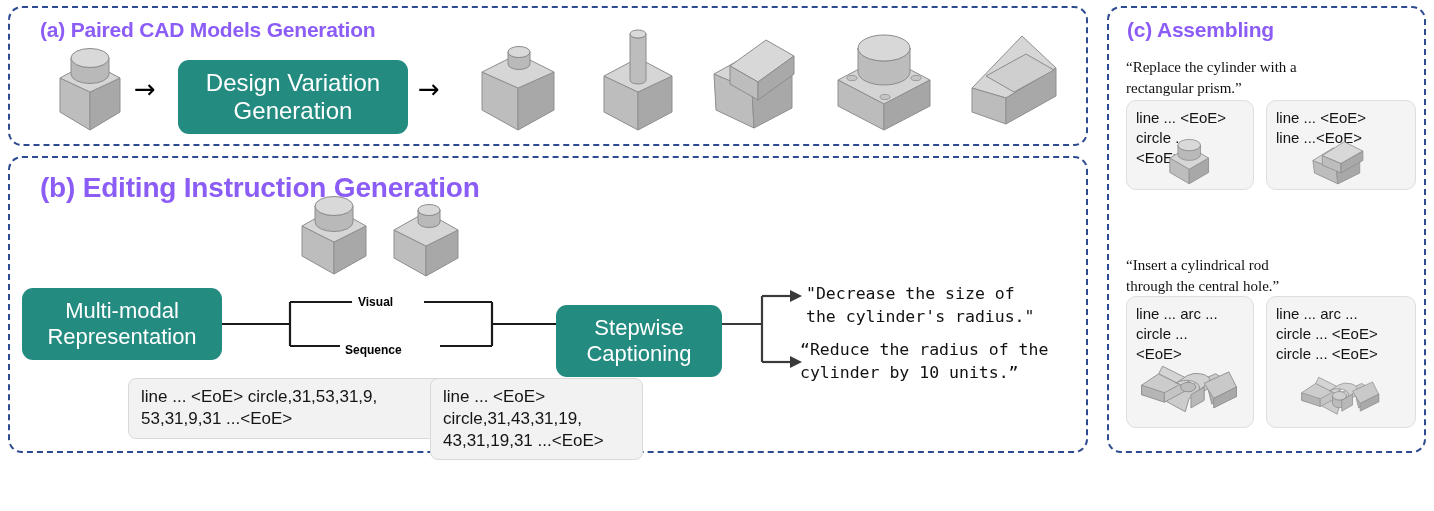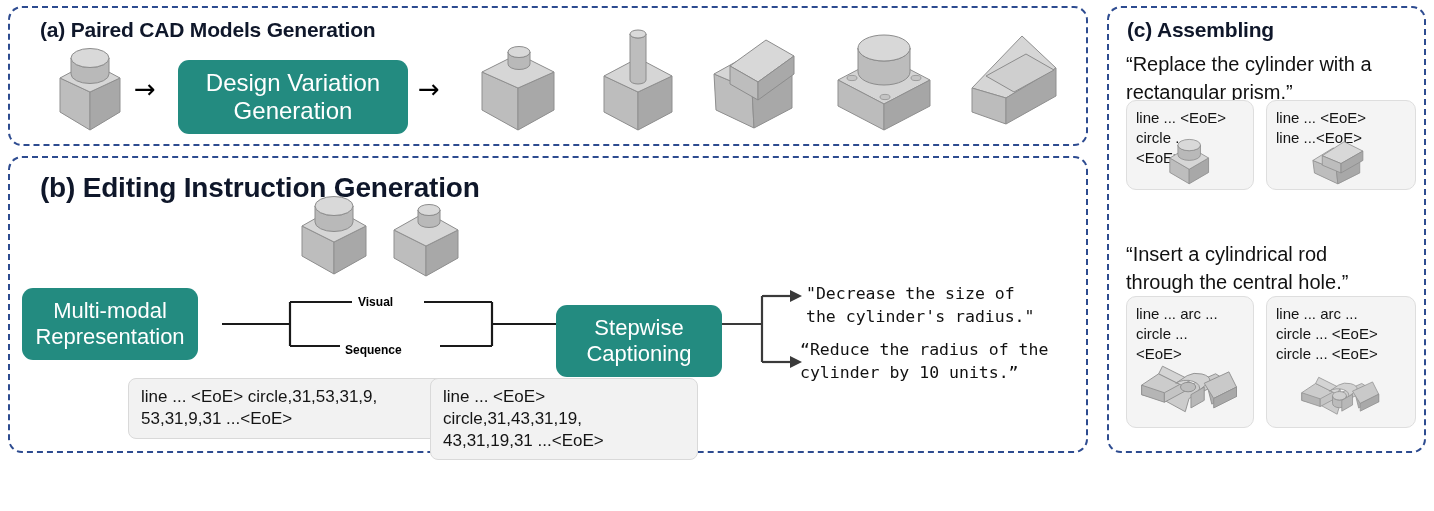--- a/index.html
+++ b/index.html
@@ -17,42 +17,42 @@
     box-sizing:border-box;
     background:#ffffff;
   }
   #panel-a{left:8px;  top:6px;   width:1080px; height:140px;}
   #panel-b{left:8px;  top:156px; width:1080px; height:297px;}
   #panel-c{left:1107px;top:6px;  width:319px;  height:447px;}
 
   .panel-title{
     position:absolute;
     font-weight:bold;
-    color:#0f172a;
+    color:#8b5cf6;
     letter-spacing:-0.2px;
     white-space:nowrap;
   }
   #title-a{left:30px; top:10px;  font-size:21px;}
   #title-b{left:30px; top:14px;  font-size:28px;}
   #title-c{left:18px; top:10px;  font-size:21px;}
 
   
   .teal-box{
     position:absolute;
     background:#238b80;
     border-radius:11px;
     color:#ffffff;
     display:flex;align-items:center;justify-content:center;
     text-align:center;
     line-height:1.18;
     font-weight:400;
     box-sizing:border-box;
   }
   #box-design-variation{left:178px; top:60px;  width:230px; height:74px; font-size:24px;}
-  #box-multimodal     {left:22px;  top:288px; width:176px; height:72px; font-size:22px;}
+  #box-multimodal     {left:22px;  top:288px; width:200px; height:72px; font-size:22px;}
   #box-stepwise       {left:556px; top:288px; width:166px; height:72px; font-size:22px;margin-top:17px;}
 
   
   .arrow-glyph{
     position:absolute;
     font-size:26px;color:#000;line-height:1;
     font-family:"DejaVu Sans", sans-serif;
   }
   #arrow-a1{left:134px; top:76px;}
   #arrow-a2{left:418px; top:76px;}
@@ -68,21 +68,21 @@
     border:1px solid #d9d9d9;
     border-radius:8px;
     box-sizing:border-box;
     padding:7px 12px 8px 12px;
     font-size:17px;
     color:#141414;
     line-height:1.28;
     white-space:pre-line;
   }
   #seq-chip-left {left:128px; top:378px; width:324px;}
-  #seq-chip-right{left:430px; top:378px; width:268px;}
+  #seq-chip-right{left:430px; top:378px; width:213px;}
 
   
   .caption{
     position:absolute;
     font-family:"DejaVu Sans Mono", monospace;
     font-size:16.5px;
     color:#111111;
     line-height:1.42;
     white-space:pre-line;
   }
@@ -97,28 +97,29 @@
   }
   #label-visual  {left:358px; top:295px;}
   #label-sequence{left:345px; top:343px;}
 
   
   #connectors{position:absolute;left:0;top:0;width:1434px;height:511px;pointer-events:none;}
 
   
   .c-instruction{
     position:absolute;
-    font-family:Liberation Sans, sans-serif;
-    font-size:20px;
+    font-family:Liberation Serif, serif;
+    font-size:15px;
     color:#111111;
     line-height:1.4;
     white-space:pre-line;
+    margin-top:7px;
   }
   #c-instr-1{left:1126px; top:50px;  width:292px;}
-  #c-instr-2{left:1126px; top:240px; width:292px;}
+  #c-instr-2{left:1126px; top:248px; width:292px;}
 
   .c-card{
     position:absolute;
     background:#f4f4f4;
     border:1px solid #dedede;
     border-radius:10px;
     box-sizing:border-box;
     padding:7px 25px 4px 9px;
     overflow:hidden;
   }

